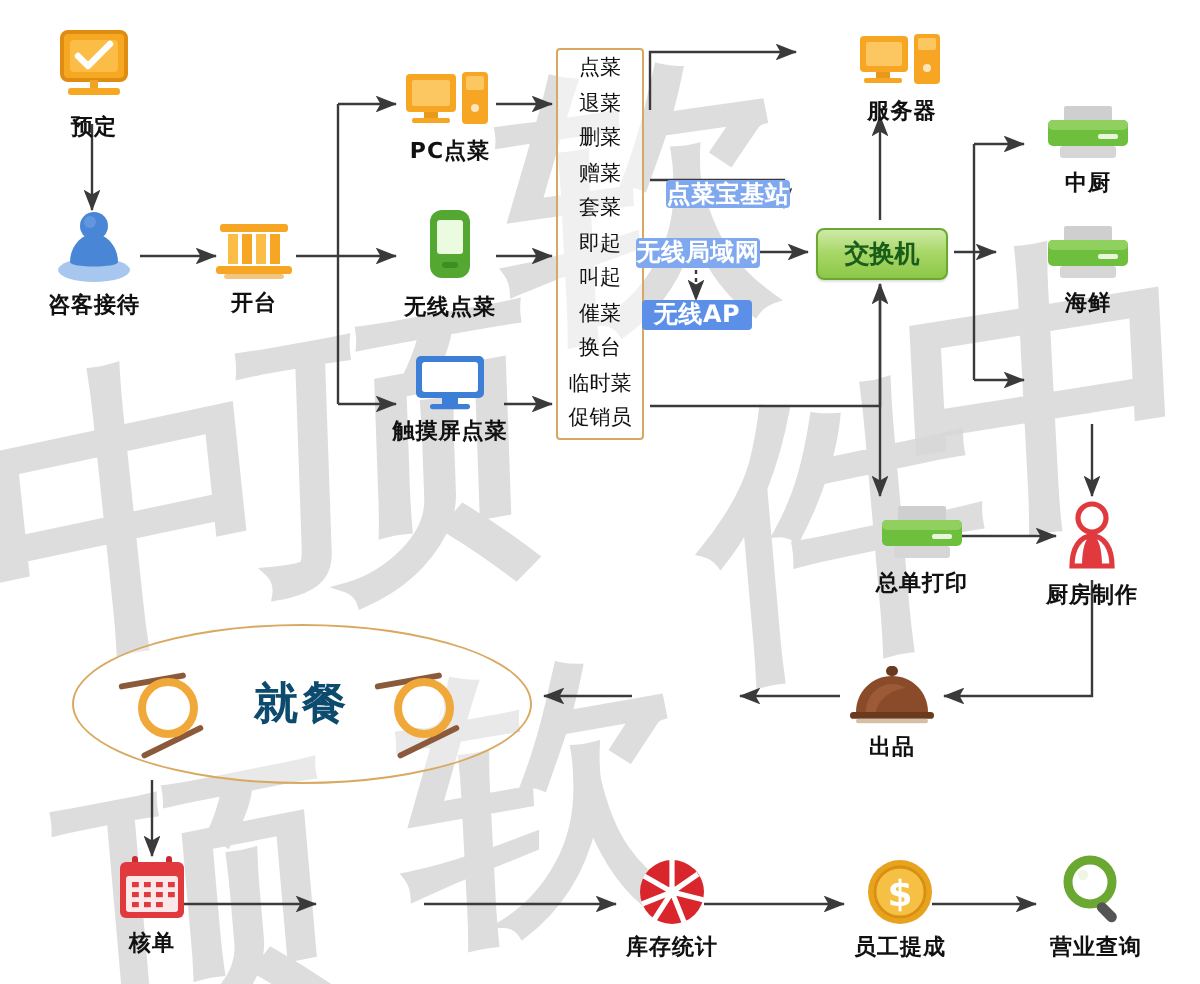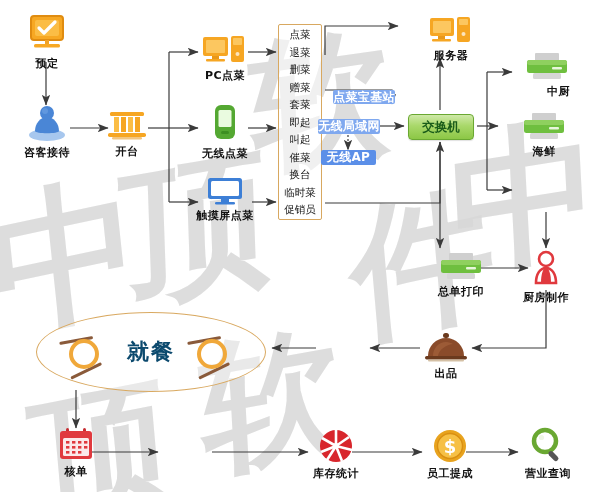--- a/index.html
+++ b/index.html
@@ -254,21 +254,21 @@
       <rect x="4" y="25" width="19" height="2.5" rx="1" fill="#f6a623"></rect>
       <rect x="29" y="3" width="13" height="25" rx="2" fill="#f6a623"></rect>
       <rect x="31" y="5" width="9" height="6" rx="1" fill="#fcc760"></rect>
       <circle cx="35.5" cy="20" r="2" fill="#fff" opacity=".7"></circle>
     </svg>
     <div class="cap">服务器</div>
   </div>
 
   <div class="switchbox">交换机</div>
 
-  <div class="node" style="left:518px;top:52px;width:52px;align-items:flex-end;">
+  <div class="node" style="left:518px;top:52px;width:52px;">
     <svg class="ic" width="46" height="30" viewBox="0 0 46 30">
       <rect x="11" y="1" width="24" height="8" rx="1" fill="#cfcfcf"></rect>
       <rect x="3" y="8" width="40" height="13" rx="2.5" fill="#6fbf3f"></rect>
       <rect x="3" y="8" width="40" height="5" rx="2.5" fill="#8fd05f"></rect>
       <rect x="28" y="15" width="10" height="2.5" rx="1" fill="#e8f6dc"></rect>
       <rect x="9" y="21" width="28" height="6" rx="1.5" fill="#d6d6d6"></rect>
     </svg>
     <div class="cap">中厨</div>
   </div>
 

